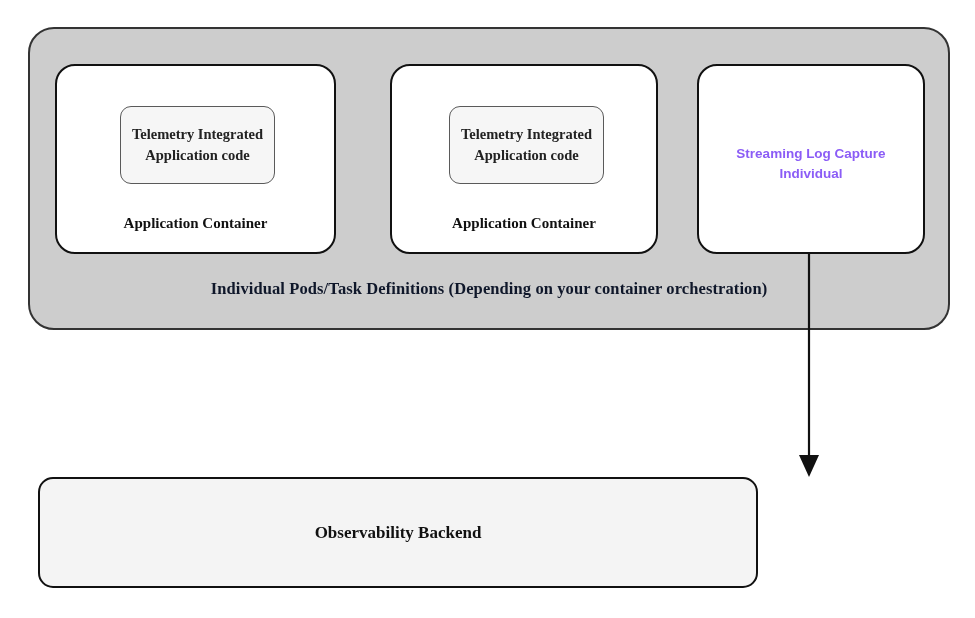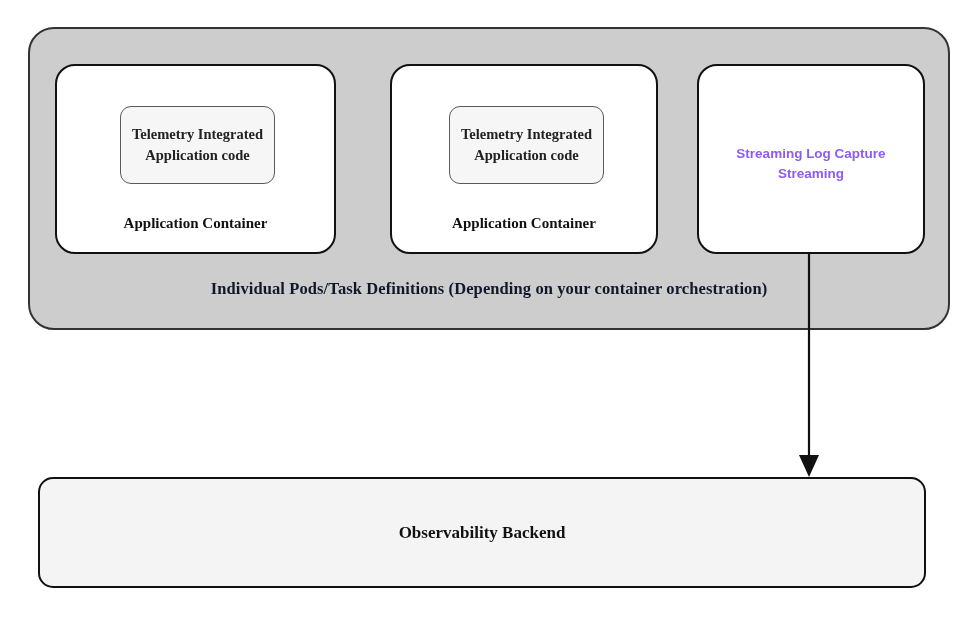--- a/index.html
+++ b/index.html
@@ -109,21 +109,21 @@
     font-weight: bold;
     line-height: 1.45;
     color: #8b5cf6;
   }
 
   
   .backend-box {
     position: absolute;
     left: 38px;
     top: 477px;
-    width: 888px;
+    width: 720px;
     height: 111px;
     box-sizing: border-box;
     background: #f4f4f4;
     border: 2.5px solid #111111;
     border-radius: 15px;
     display: flex;
     align-items: center;
     justify-content: center;
   }
   .backend-label {
@@ -165,21 +165,21 @@
           <span>Telemetry Integrated</span><br>
           <span>Application code</span>
         </div>
       </div>
       <div class="container-label bottom-label">Application Container</div>
     </div>
 
     <div class="container-box" id="container-log">
       <div class="log-capture-label">
         <span>Streaming Log Capture</span><br>
-        <span>Streaming</span>
+        <span>Individual</span>
       </div>
     </div>
 
     <div class="pod-group-label">Individual Pods/Task Definitions (Depending on your container orchestration)</div>
   </div>
 
   <svg class="connector-arrow" viewBox="0 0 975 618">
     <line x1="809" y1="252" x2="809" y2="462" stroke="#111111" stroke-width="2.2"></line>
     <polygon points="809,477 799,455 819,455" fill="#111111"></polygon>
   </svg>

